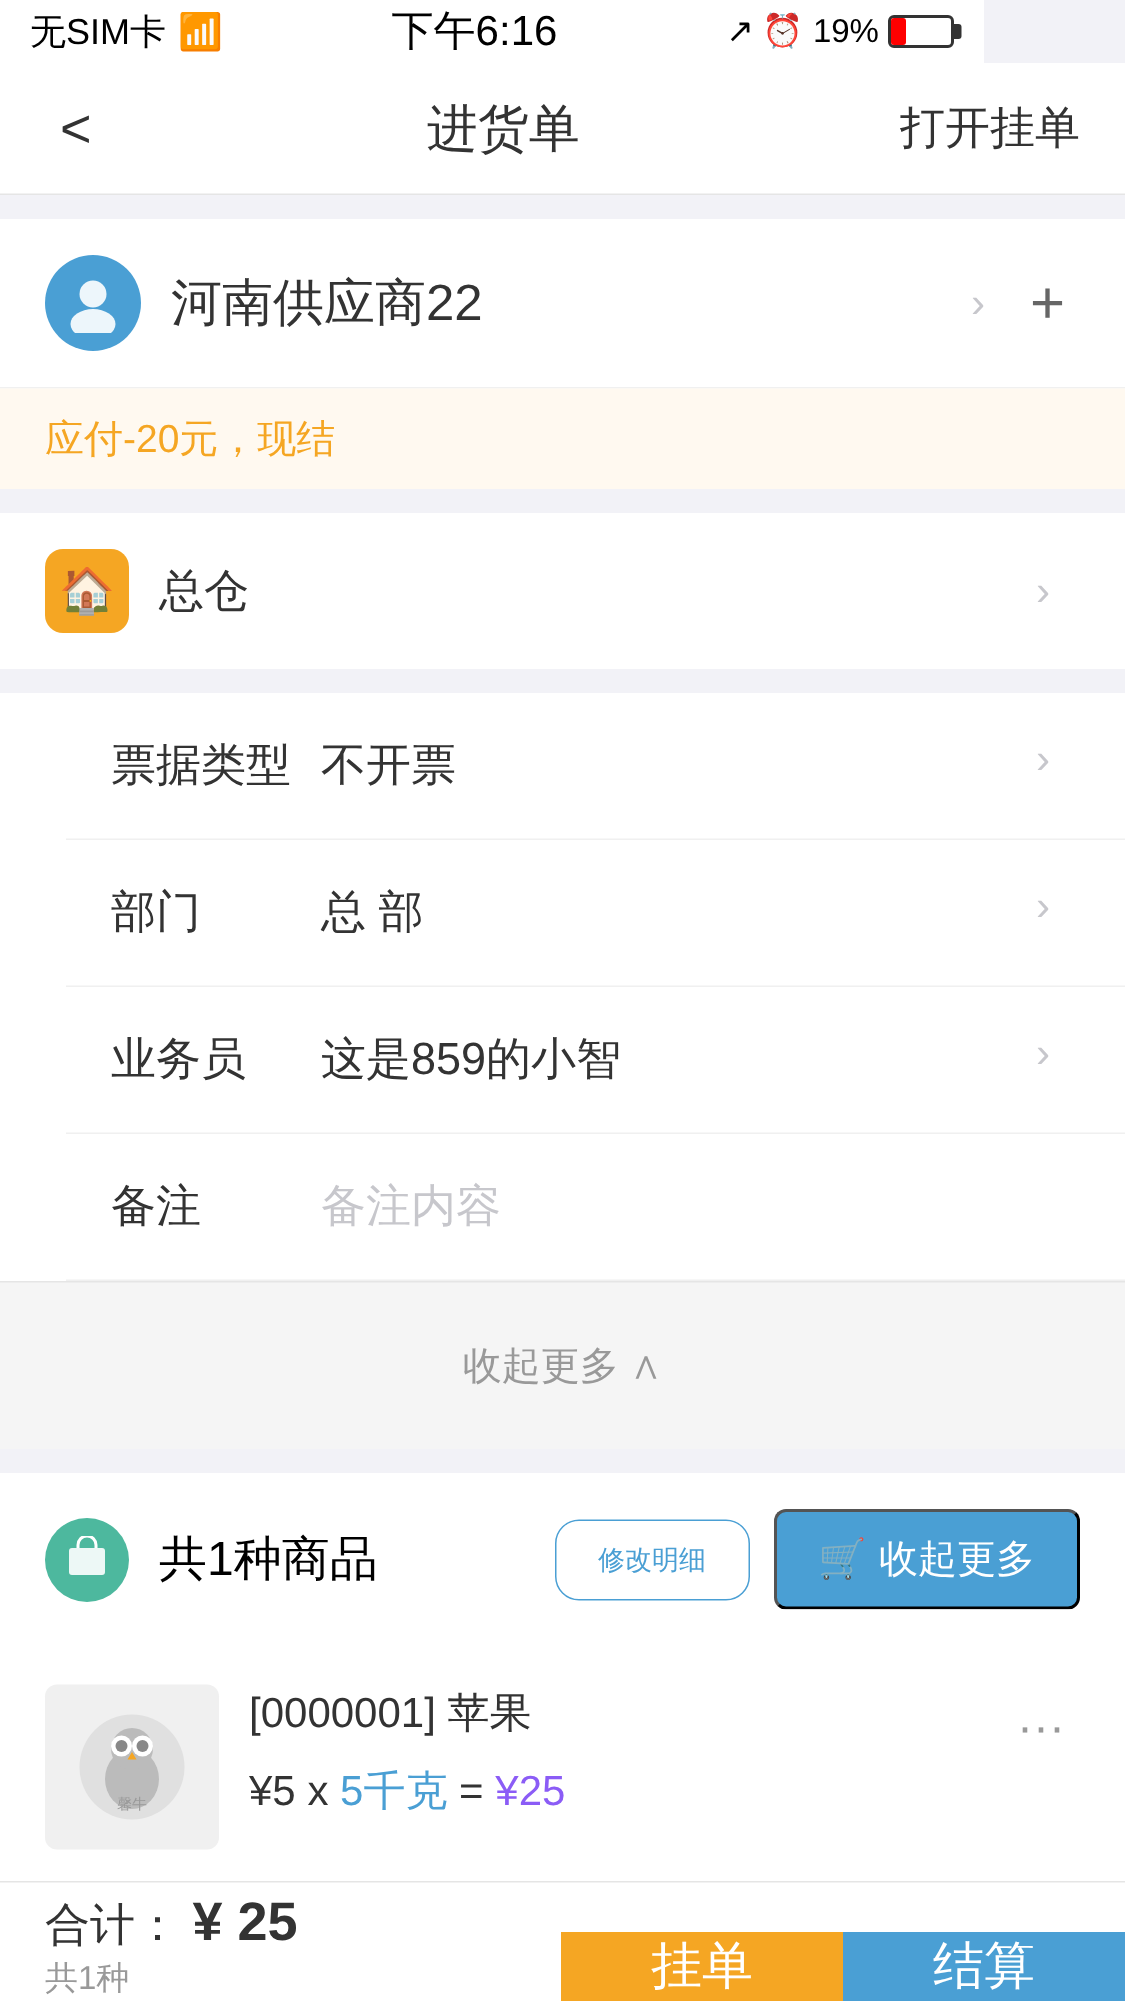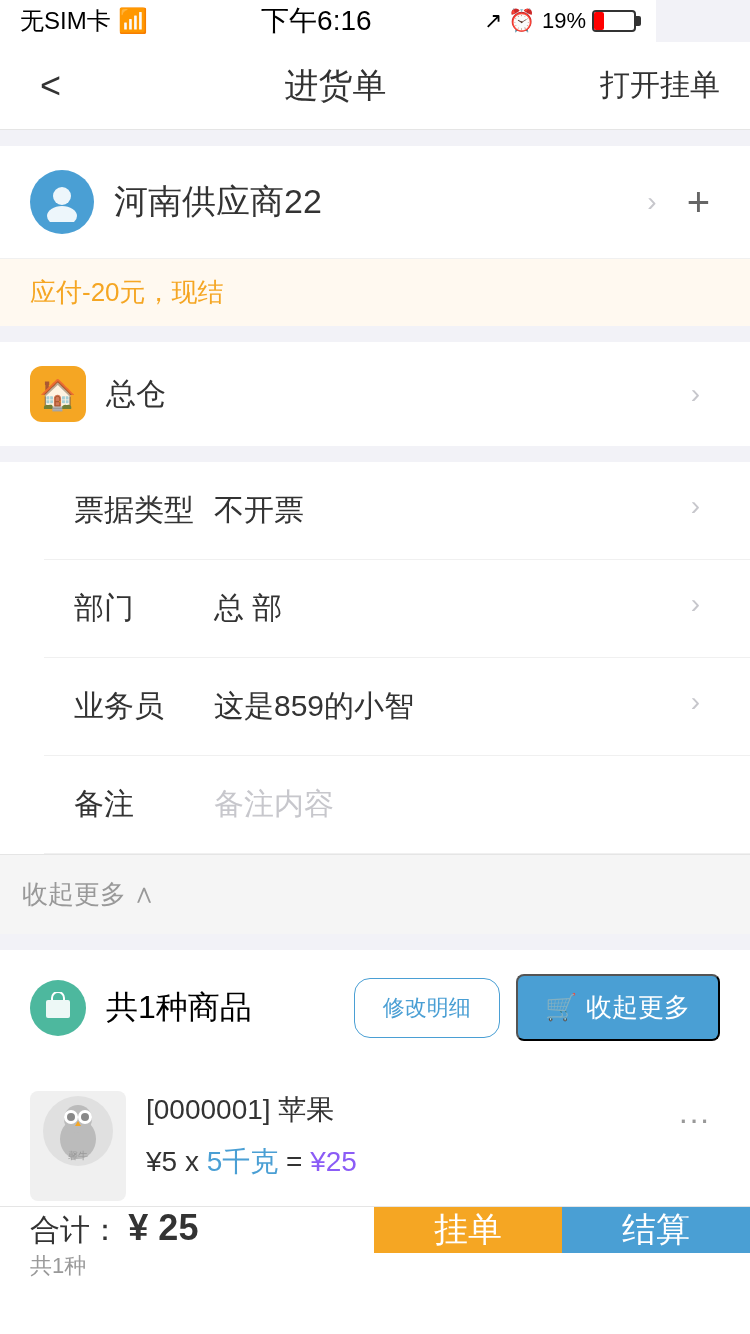--- a/index.html
+++ b/index.html
@@ -183,22 +183,22 @@
       color: #333;
       padding-left: 20px;
     }
     .form-placeholder {
       color: #c7c7cc;
     }
 
     
     .collapse-bar {
       background: #f5f5f5;
-      text-align: left;
-      padding: 22px;
+      text-align: center;
+      padding: 38px;
       font-size: 26px;
       color: #999;
       cursor: pointer;
       border-top: 1px solid #e5e5e5;
     }
 
     
     .products-header {
       background: #fff;
       display: flex;
@@ -222,21 +222,21 @@
       flex: 1;
       font-size: 32px;
       color: #000000;
     }
     .btn-outline {
       border: 1.5px solid #4a9fd4;
       color: #4a9fd4;
       background: #fff;
       padding: 14px 28px;
       border-radius: 16px;
-      font-size: 22px;
+      font-size: 18px;
       cursor: pointer;
       margin-right: 16px;
     }
     .btn-blue {
       background: #4a9fd4;
       color: #fff;
       padding: 14px 28px;
       border-radius: 8px;
       font-size: 26px;
       cursor: pointer;
@@ -247,26 +247,26 @@
 
     
     .product-item {
       background: #fff;
       display: flex;
       padding: 24px 30px;
       align-items: flex-start;
       margin-top: 2px;
     }
     .product-thumb {
-      width: 96px;
+      width: 116px;
       height: 110px;
       border-radius: 8px;
       background: #f0f0f0;
       display: flex;
-      align-items: flex-start;
+      align-items: center;
       justify-content: center;
       margin-right: 20px;
       flex-shrink: 0;
     }
     .product-info { flex: 1; }
     .product-name {
       font-size: 28px;
       color: #333;
       margin-bottom: 14px;
     }
@@ -285,23 +285,23 @@
       color: #999;
       padding: 10px;
       cursor: pointer;
     }
 
     
     .footer {
       position: fixed;
       bottom: 0;
       width: 750px;
-      height: 128px;
-      display: flex;
-      align-items: flex-start;
+      height: 80px;
+      display: flex;
+      align-items: flex-end;
       background: #fff;
       border-top: 1px solid #e5e5e5;
     }
     .footer-total {
       flex: 1;
       display: flex;
       flex-direction: column;
       justify-content: center;
       padding: 0 30px;
     }

